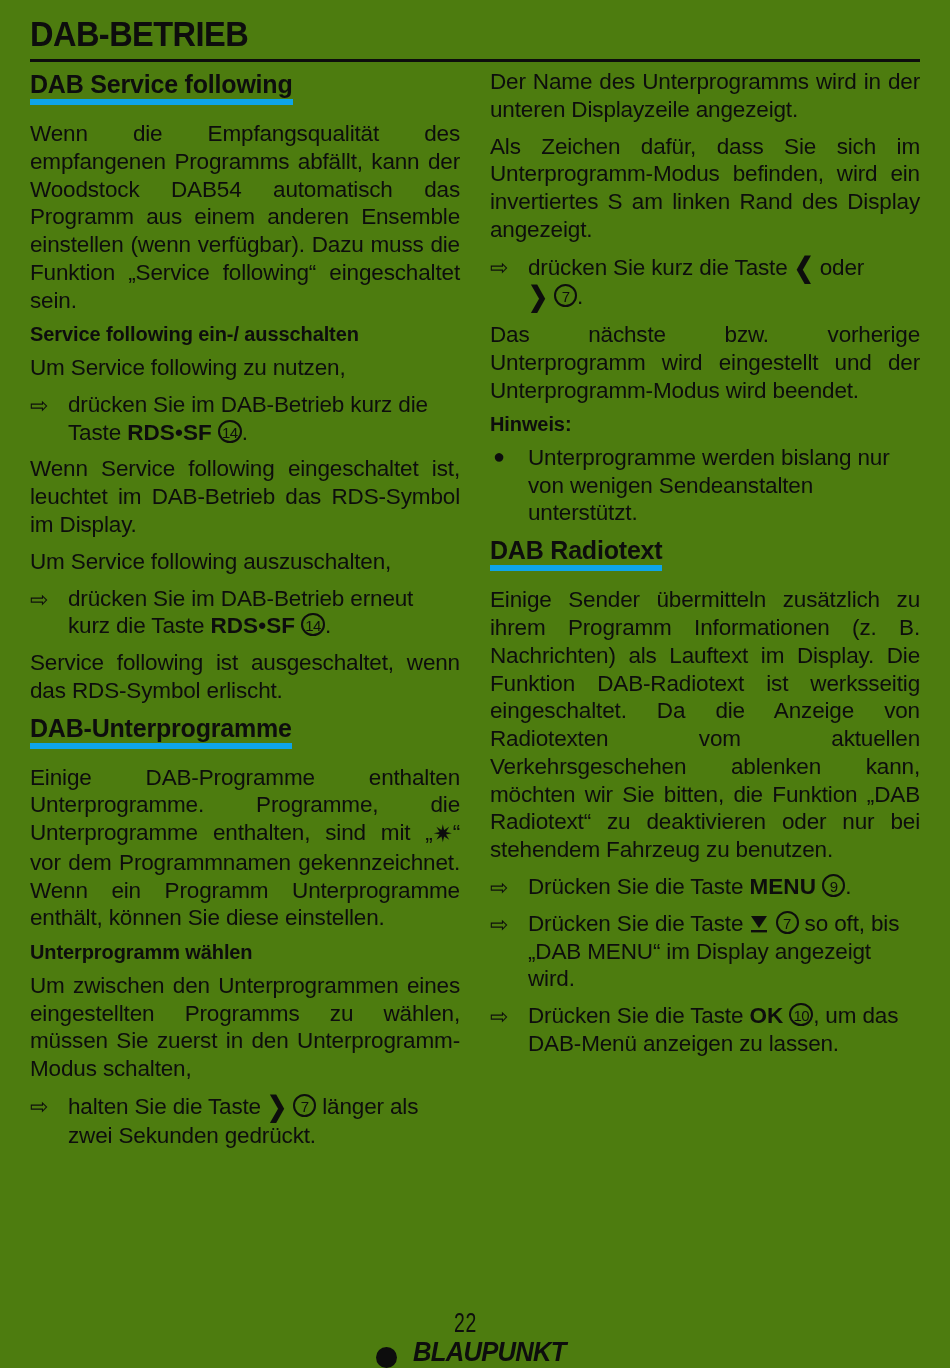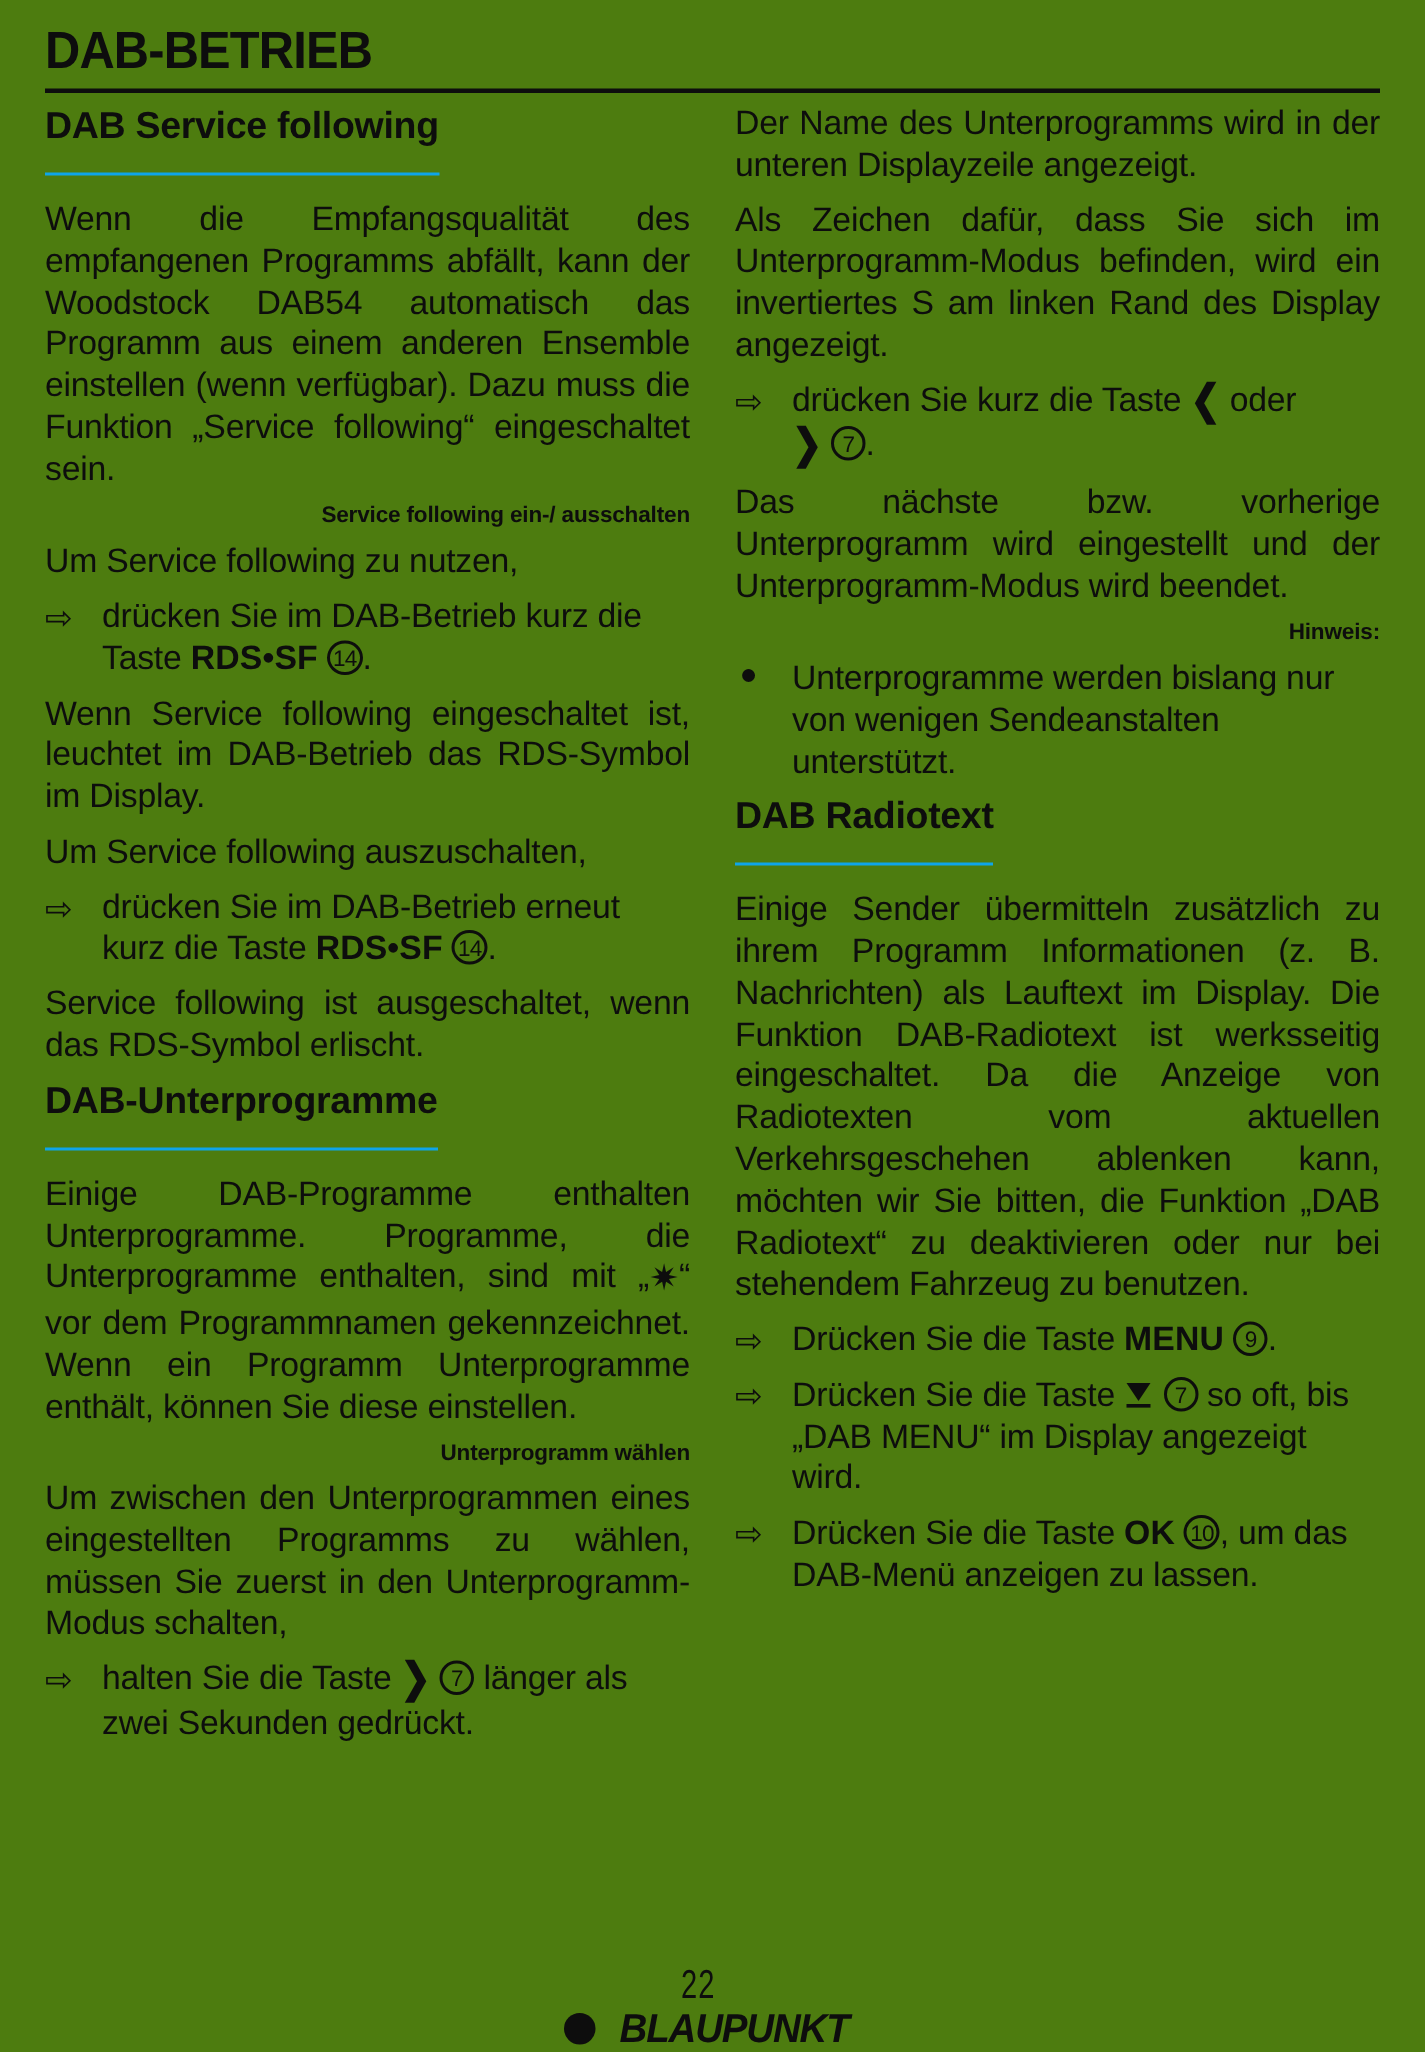--- a/index.html
+++ b/index.html
@@ -57,32 +57,31 @@
     box-sizing: border-box;
   }
 
   
   .h2 {
     font-size: 25px;
     font-weight: bold;
     line-height: 1.12;
     margin: 0 0 7px 0;
     display: inline-block;
-    border-bottom: 2px solid #0ea5e9;
-    padding-bottom: 17px;
+    border-bottom: 6px solid #0ea5e9;
+    padding-bottom: 1px;
     letter-spacing: -0.2px;
   }
   .h2-wrap { margin: 2px 0 8px 0; }
   .h3 {
-    font-size: 15px;
+    font-size: 20px;
     font-weight: bold;
     line-height: 1.18;
     margin: 9px 0 7px 0;
     letter-spacing: -0.1px;
-    text-align: right;
   }
   p.body {
     font-size: 22.5px;
     line-height: 1.235;
     margin: 0 0 9px 0;
     text-align: justify;
     text-justify: inter-word;
     letter-spacing: -0.15px;
   }
   p.body.nojust { text-align: left; }
@@ -173,21 +172,21 @@
     letter-spacing: 1px;
   }
   .footer-rule {
     flex: 1;
     height: 2px;
     background: #0d0d0d;
     margin: 0 10px 0 0;
   }
   .brand {
     display: flex;
-    align-items: center;
+    align-items: flex-end;
     gap: 16px;
     white-space: nowrap;
   }
   .brand-dot {
     width: 21px;
     height: 21px;
     border-radius: 50%;
     background: #0d0d0d;
     display: inline-block;
   }

